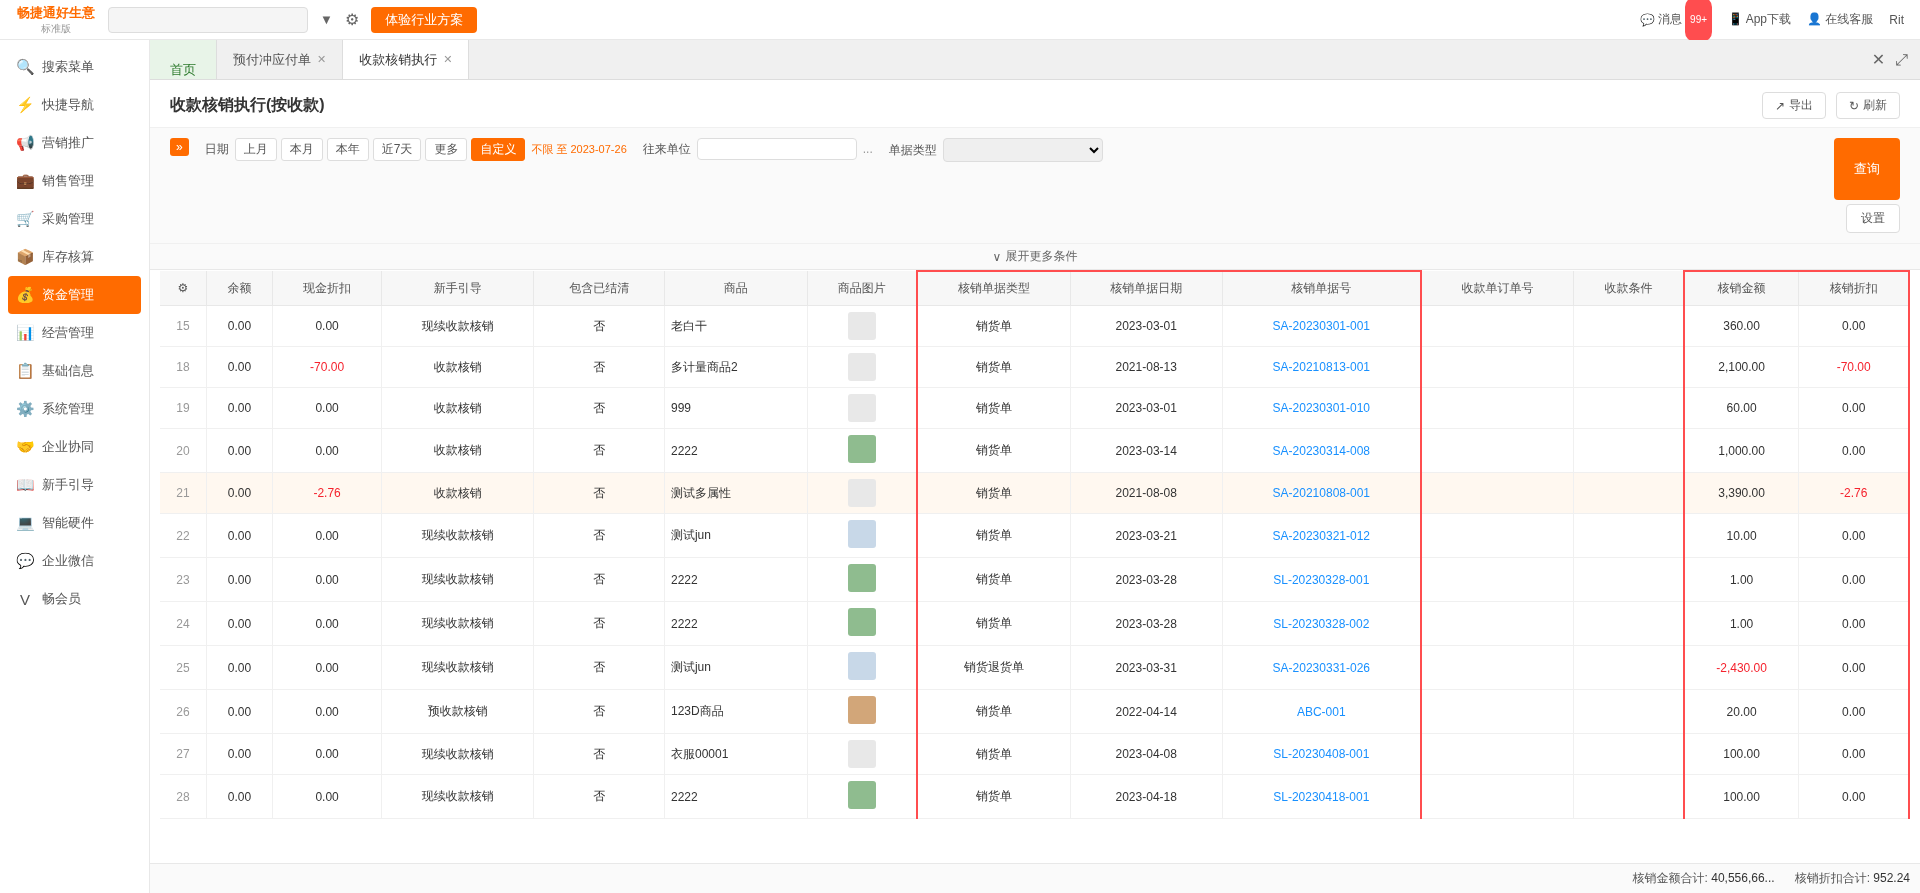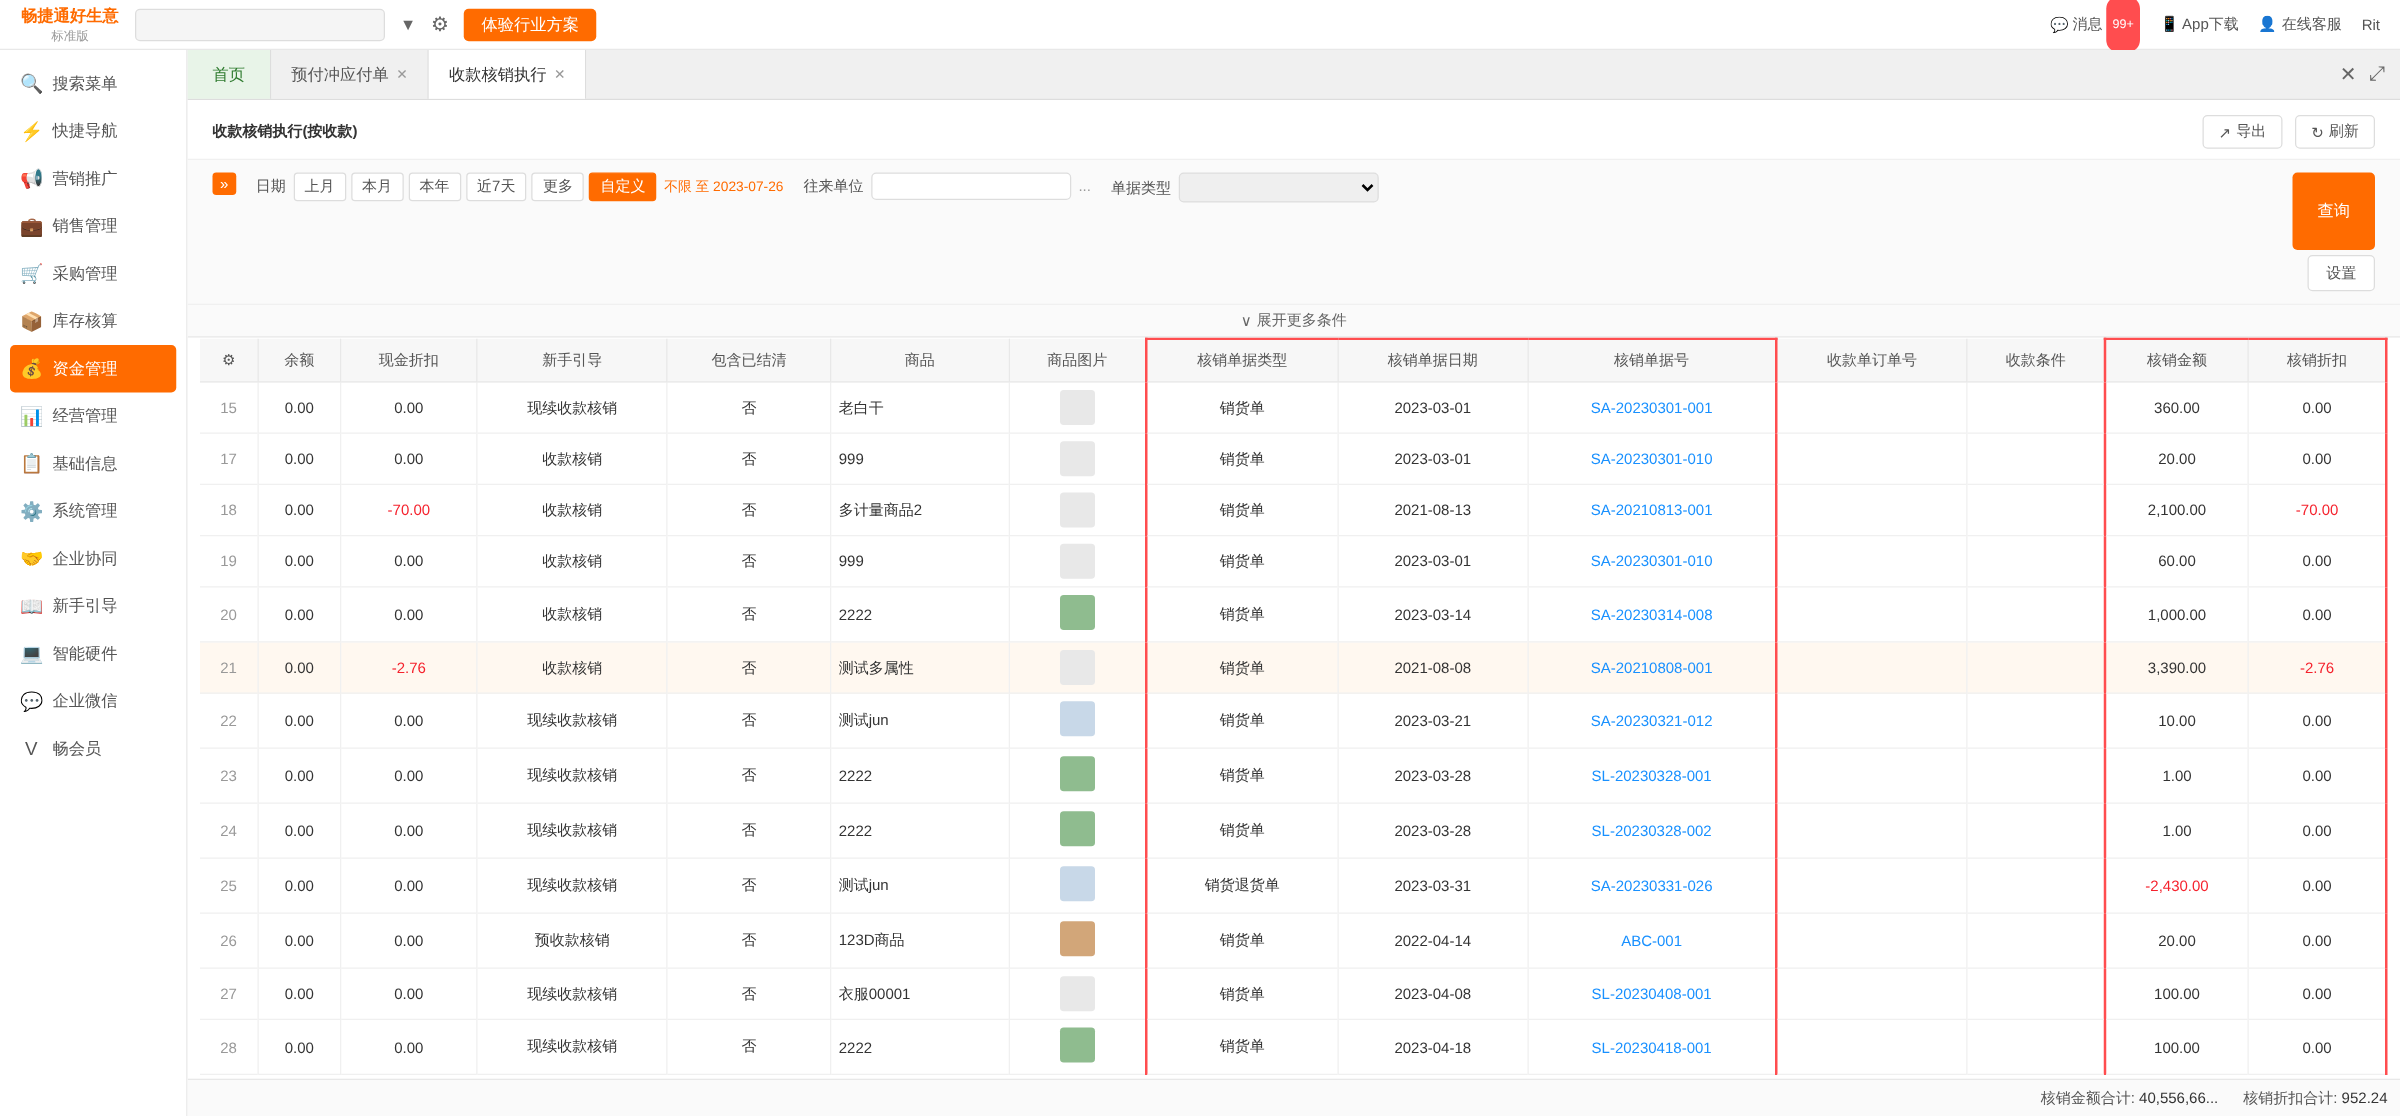--- a/index.html
+++ b/index.html
@@ -21,31 +21,31 @@
     .sidebar-item.active { background: #ff6b00; color: #fff; border-radius: 4px; margin: 0 8px; padding: 10px 8px; }
     .sidebar-item .icon { font-size: 15px; width: 18px; text-align: center; }
 
     
     .main { flex: 1; display: flex; flex-direction: column; overflow: hidden; }
 
     
     .tab-bar { height: 40px; background: #f0f0f0; display: flex; align-items: stretch; border-bottom: 1px solid #ddd; }
     .tab { display: flex; align-items: center; padding: 16px 16px; cursor: pointer; font-size: 13px; color: #555; gap: 6px; border-right: 1px solid #ddd; background: #f0f0f0; }
     .tab.active { background: #fff; color: #333; font-weight: 500; }
-    .tab-home { background: #e8f4e8; color: #2d7a2d; padding: 0 20px; }
+    .tab-home { background: #e8f4e8; color: #2d7a2d; padding: 0 20px; align-items: flex-end; }
     .tab-close { font-size: 11px; color: #999; cursor: pointer; }
     .tab-bar-right { margin-left: auto; display: flex; align-items: center; padding: 0 12px; gap: 10px; }
     .tab-bar-right span { color: #666; cursor: pointer; font-size: 16px; }
 
     
     .page-content { flex: 1; background: #fff; overflow: hidden; display: flex; flex-direction: column; }
 
     
     .page-header { padding: 12px 20px 8px; display: flex; align-items: center; justify-content: space-between; border-bottom: 1px solid #f0f0f0; }
-    .page-title { font-size: 12px; font-weight: 600; color: #333; }
+    .page-title { font-size: 16px; font-weight: 600; color: #333; }
     .page-header-actions { display: flex; gap: 10px; }
     .btn-outline { border: 1px solid #ddd; background: #fff; border-radius: 4px; padding: 4px 12px; cursor: pointer; font-size: 12px; color: #555; display: flex; align-items: center; gap: 4px; }
     .filter-group { display: flex; align-items: center; gap: 6px; font-size: 12px; color: #666; }
     .filter-label { color: #555; }
     .filter-date-btns { display: flex; gap: 4px; }
     .filter-date-btn { padding: 2px 8px; border: 1px solid #ddd; border-radius: 3px; cursor: pointer; font-size: 12px; color: #555; background: #fff; }
     .filter-date-btn.custom { background: #ff6b00; color: #fff; border-color: #ff6b00; }
     .filter-input { border: 1px solid #ddd; border-radius: 4px; padding: 3px 8px; font-size: 12px; width: 160px; }
     .filter-select { border: 1px solid #ddd; border-radius: 4px; padding: 3px 8px; font-size: 12px; width: 160px; }
     .filter-dots { color: #999; }
@@ -280,36 +280,20 @@
       <td><span class="img-placeholder"></span></td>
       <td style="border-left:2px solid #ff4d4f;">销货单</td>
       <td>2023-03-01</td>
       <td class="link" style="border-right:2px solid #ff4d4f;">SA-20230301-001</td>
       <td></td>
       <td></td>
       <td class="" style="border-left:2px solid #ff4d4f;">360.00</td>
       <td class="" style="border-right:2px solid #ff4d4f;">0.00</td>
     </tr>
               <tr>
-      <td class="row-num">17</td>
-      <td>0.00</td>
-      <td class="">0.00</td>
-      <td>收款核销</td>
-      <td>否</td>
-      <td class="left">999</td>
-      <td><span class="img-placeholder"></span></td>
-      <td style="border-left:2px solid #ff4d4f;">销货单</td>
-      <td>2023-03-01</td>
-      <td class="link" style="border-right:2px solid #ff4d4f;">SA-20230301-010</td>
-      <td></td>
-      <td></td>
-      <td class="" style="border-left:2px solid #ff4d4f;">20.00</td>
-      <td class="" style="border-right:2px solid #ff4d4f;">0.00</td>
-    </tr>
-              <tr>
       <td class="row-num">18</td>
       <td>0.00</td>
       <td class="red">-70.00</td>
       <td>收款核销</td>
       <td>否</td>
       <td class="left">多计量商品2</td>
       <td><span class="img-placeholder"></span></td>
       <td style="border-left:2px solid #ff4d4f;">销货单</td>
       <td>2021-08-13</td>
       <td class="link" style="border-right:2px solid #ff4d4f;">SA-20210813-001</td>

